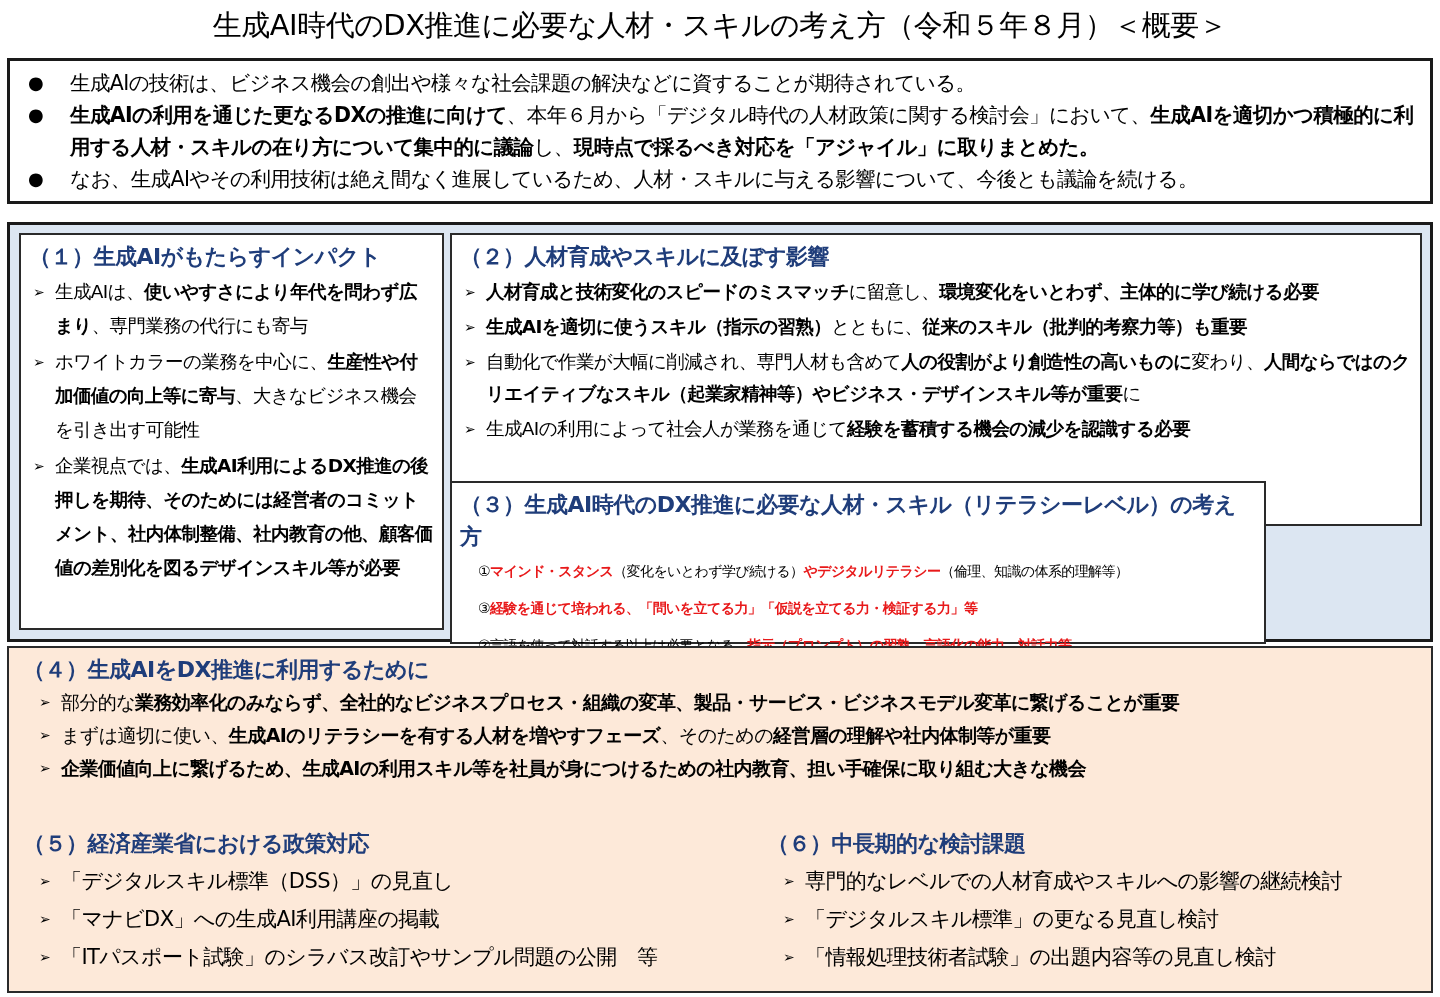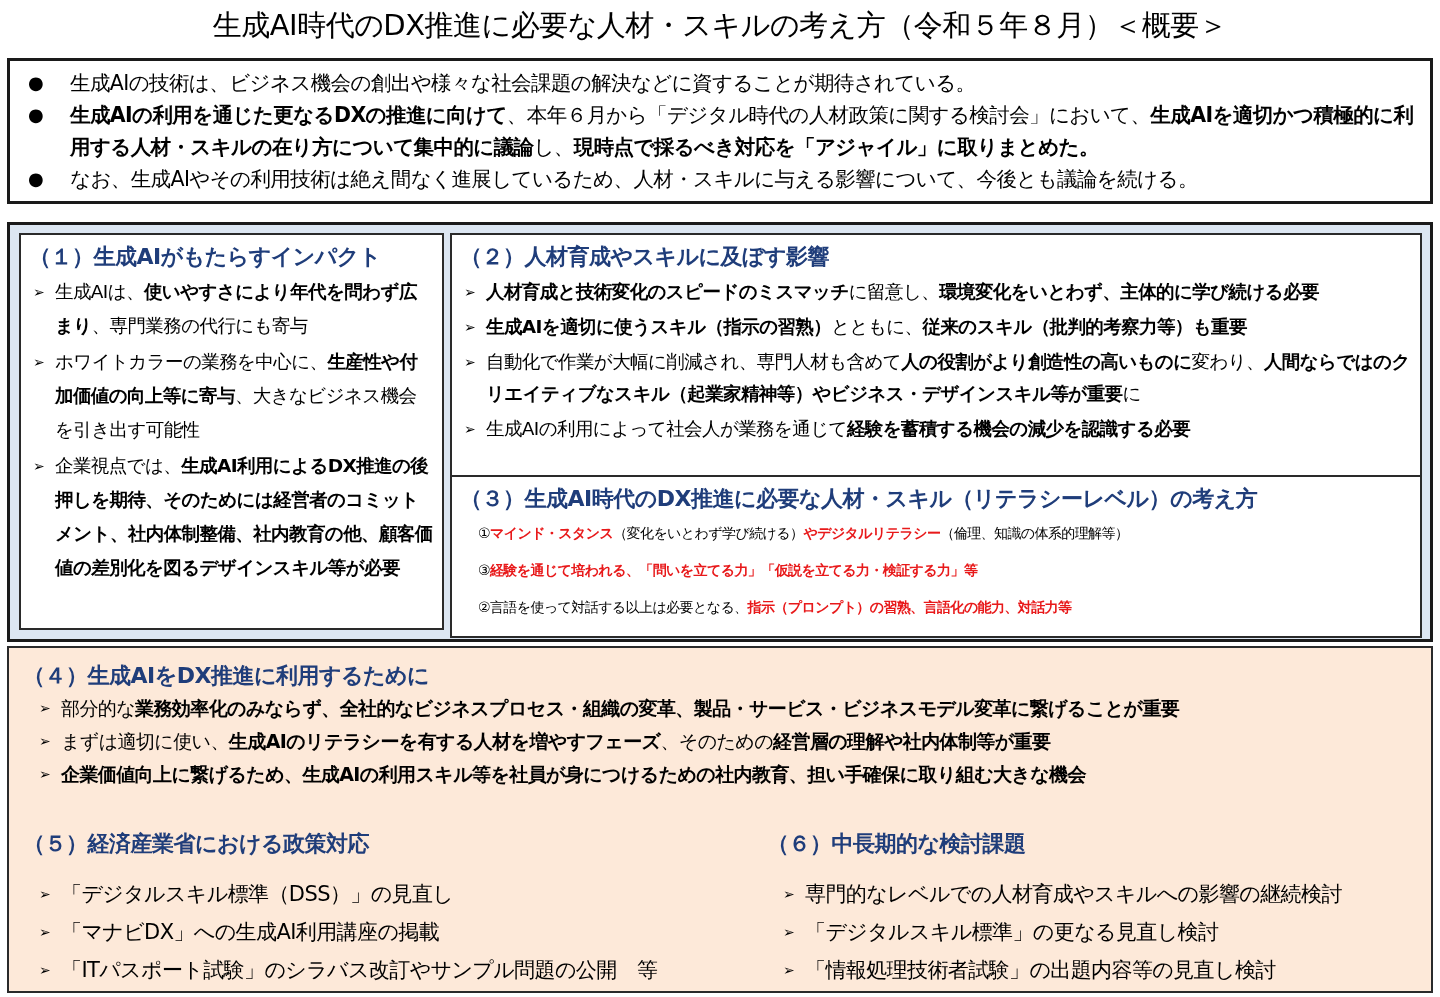--- a/index.html
+++ b/index.html
@@ -9,33 +9,33 @@
   .summary { position: absolute; left: 7px; top: 58px; width: 1426px; height: 146px; border: 3px solid #1a1a1a; padding: 6px 14px 0 14px; background: #fff; }
   .summary .bul { display: flex; font-size: 20.5px; line-height: 32px; letter-spacing: -0.6px; }
   .summary .dot { width: 46px; flex: none; font-size: 18px; padding-left: 4px; }
   .summary .txt { flex: 1; }
   b, .b { font-weight: bold; }
   .red { color: #e8191a; font-weight: bold; }
   .blue-box { position: absolute; left: 7px; top: 222px; width: 1426px; height: 420px; background: #dce6f2; border: 3px solid #1a1a1a; }
   .panel { position: absolute; background: #fff; border: 2px solid #2a2a2a; }
   .p1 { left: 9px; top: 8px; width: 425px; height: 397px; padding: 6px 8px 0 8px; }
   .p2 { left: 440px; top: 8px; width: 972px; height: 293px; padding: 6px 8px 0 8px; }
-  .p3 { left: 440px; top: 250px; width: 972px; height: 163px; padding: 6px 8px 0 8px; }
+  .p3 { left: 440px; top: 256px; width: 816px; height: 163px; padding: 6px 8px 0 8px; }
   .h { color: #1f3d7a; font-weight: bold; font-size: 22px; letter-spacing: -0.5px; line-height: 32px; }
   .item { display: flex; font-size: 18.5px; letter-spacing: -0.6px; }
   .p1 .item { line-height: 34px; margin-top: 2px; }
   .p2 .item, .p3 .item { line-height: 32px; margin-top: 3px; }
   .arrow { width: 26px; flex: none; font-size: 14px; padding-left: 4px; }
   .num-item { font-size: 14px; line-height: 37px; letter-spacing: -0.6px; padding-left: 18px; }
-  .peach { position: absolute; left: 7px; top: 646px; width: 1426px; height: 347px; background: #fde9d9; border: 2px solid #2a2a2a; padding: 12px 14px 0 14px; }
+  .peach { position: absolute; left: 7px; top: 646px; width: 1426px; height: 347px; background: #fde9d9; border: 2px solid #2a2a2a; padding: 6px 14px 0 14px; }
   .peach .item { line-height: 33px; font-size: 19px; padding-left: 12px; }
   .col5 { position: absolute; left: 14px; top: 180px; width: 700px; }
   .col6 { position: absolute; left: 758px; top: 180px; width: 660px; }
   .col5 .item, .col6 .item { font-size: 21px; line-height: 38px; padding-left: 12px; }
-  .col6 .h, .col5 .h { margin-bottom: 15px; }
+  .col6 .h, .col5 .h { margin-bottom: 2px; }
 </style>
 </head>
 <body>
 
 <div class="title">生成AI時代のDX推進に必要な人材・スキルの考え方（令和５年８月）＜概要＞</div>
 
 <div class="summary" id="summary">
     <div class="bul">
       <span class="dot">●</span>
       <span class="txt"><span>生成AIの技術は、ビジネス機会の創出や様々な社会課題の解決などに資することが期待されている。</span></span>

